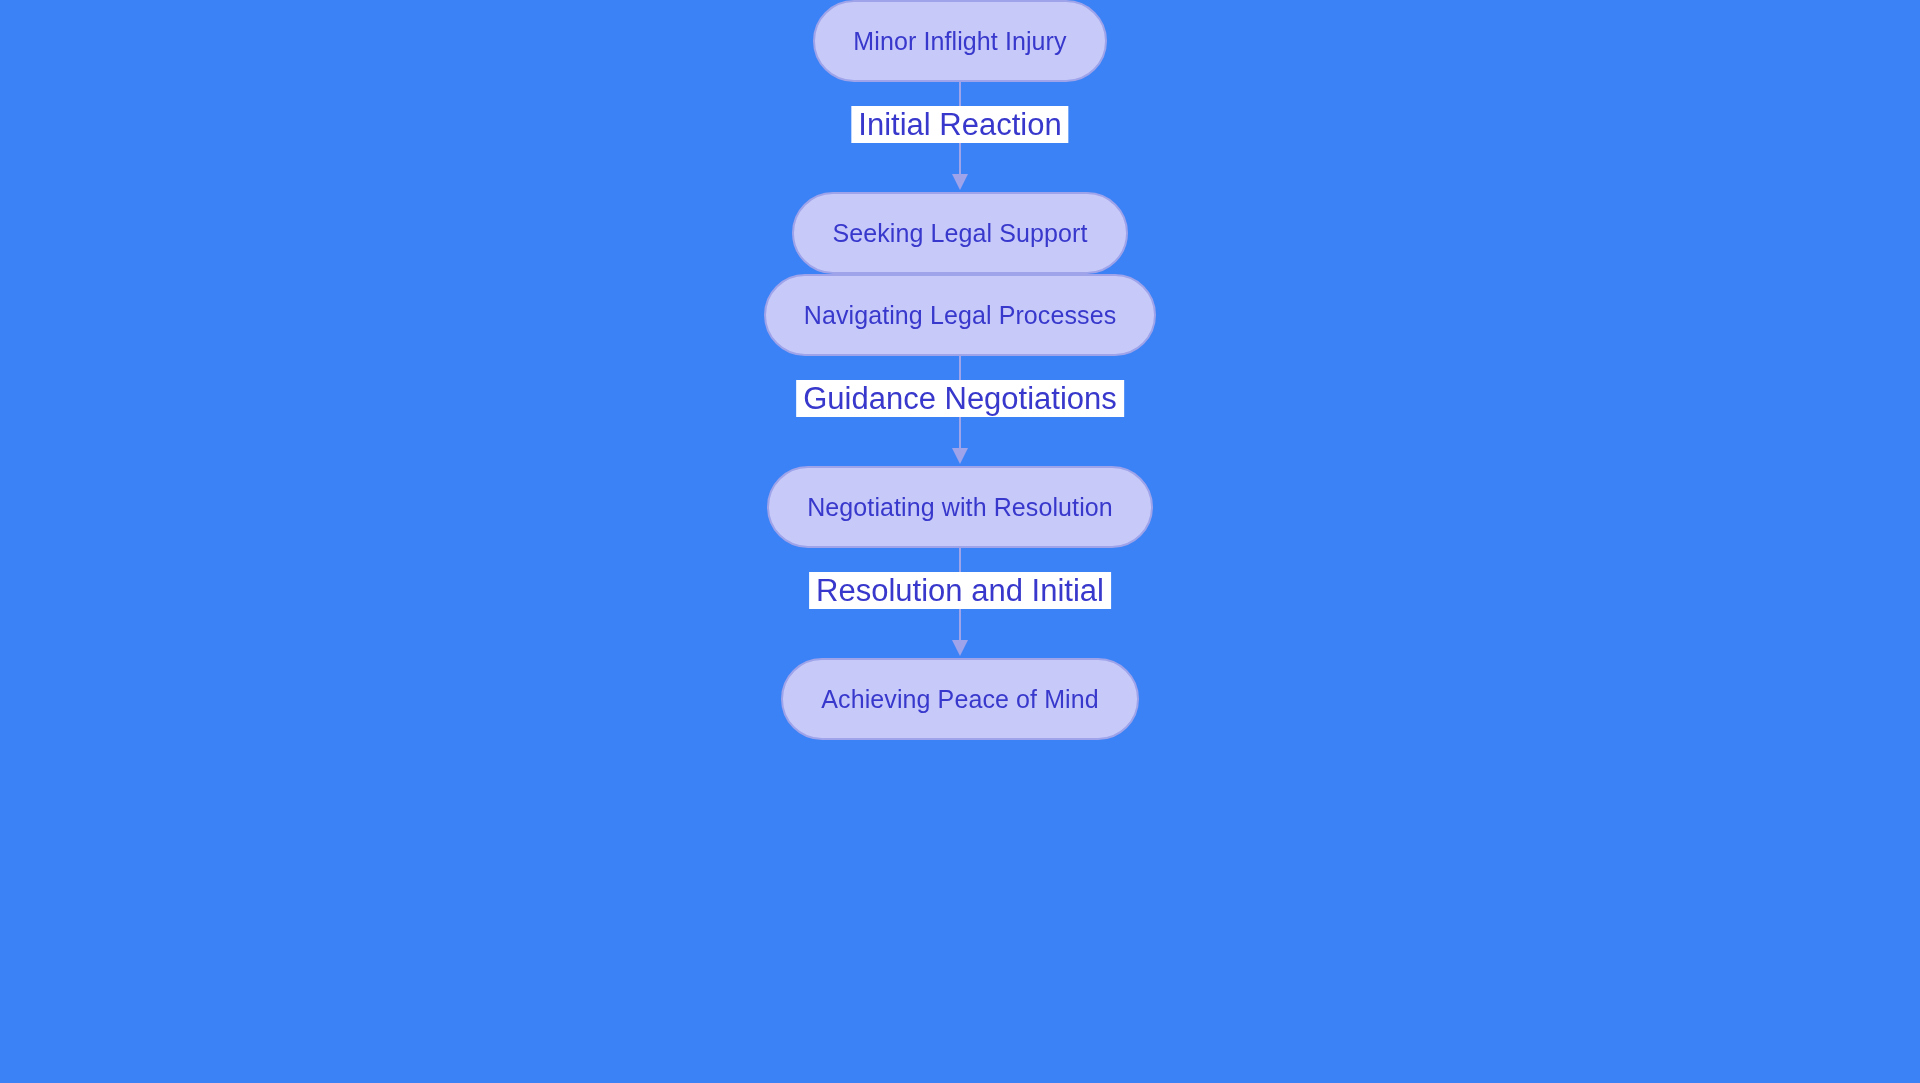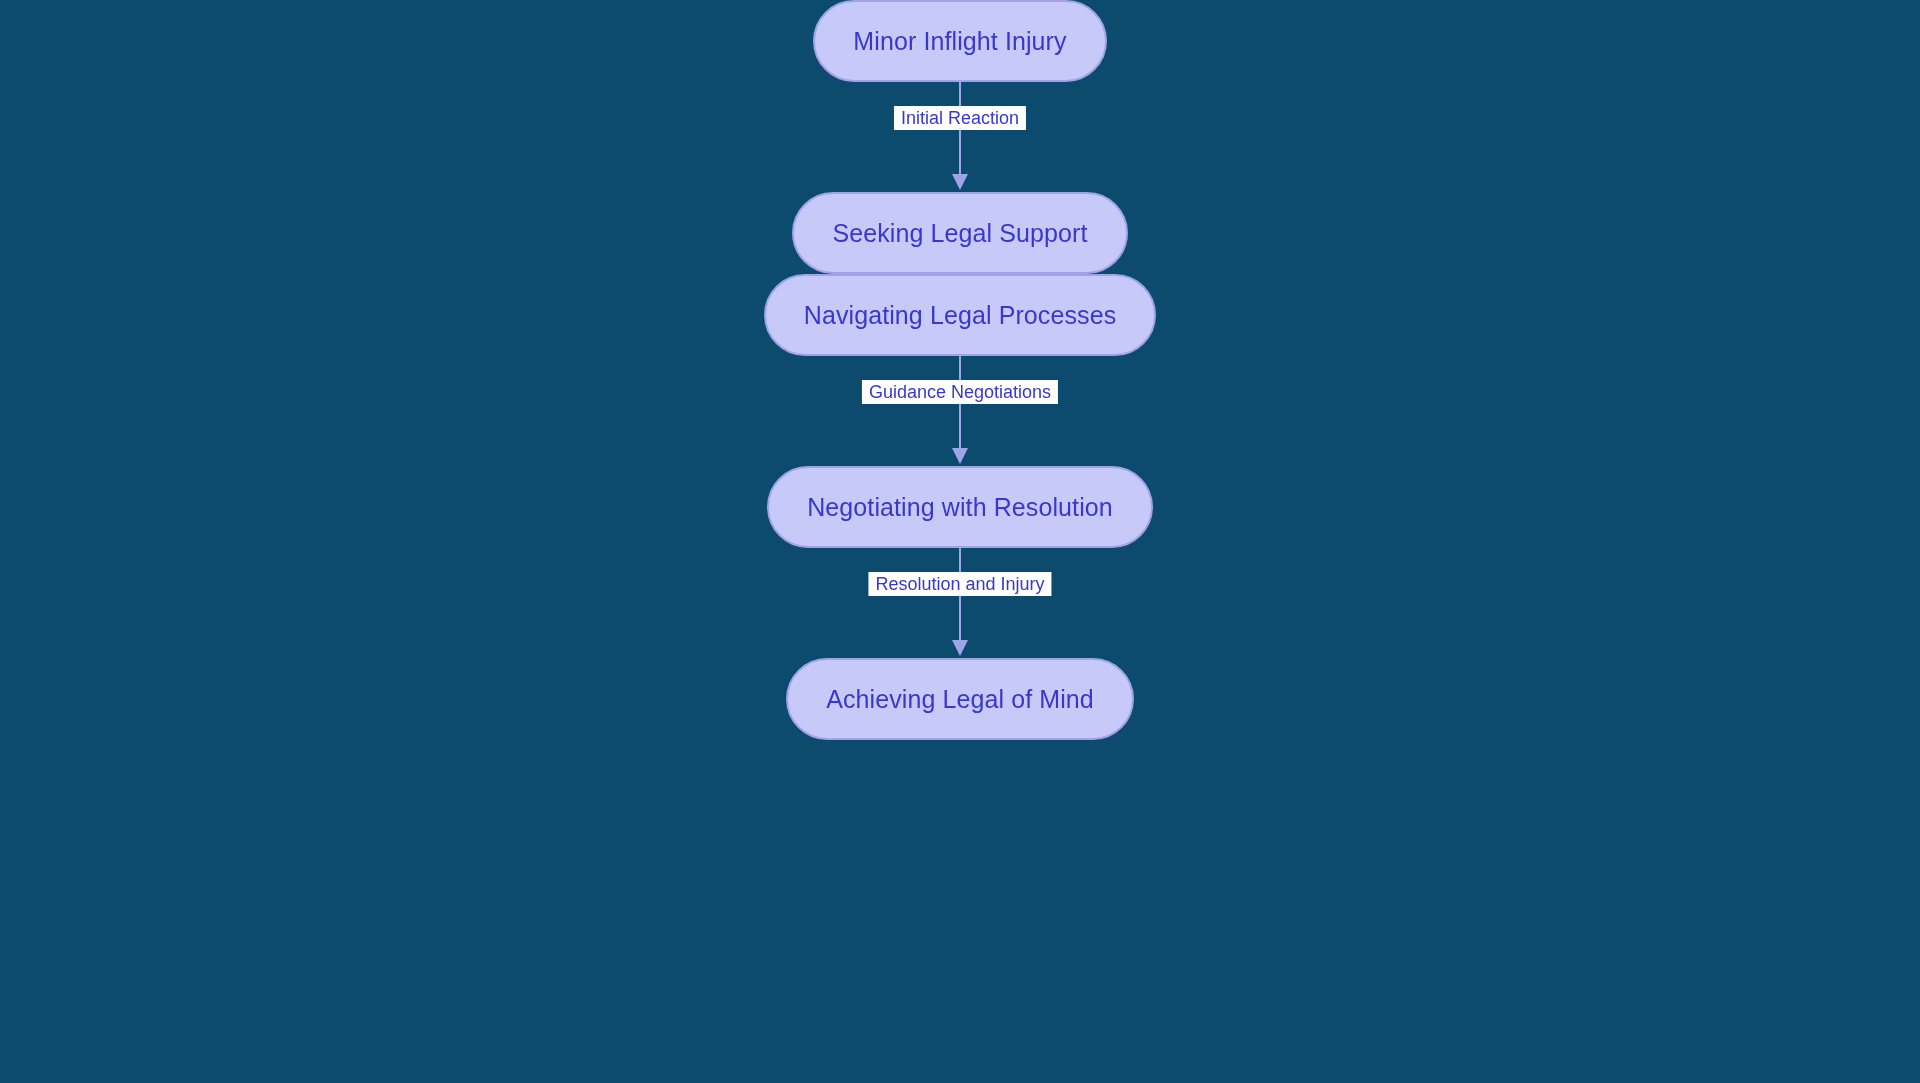--- a/index.html
+++ b/index.html
@@ -12,21 +12,21 @@
     width: 1920px;
     height: 1083px;
     overflow: hidden;
     font-family: "Liberation Sans", "DejaVu Sans", sans-serif;
   }
 
   #flow-canvas {
     position: relative;
     width: 1920px;
     height: 1083px;
-    background: #0c4a6e;
+    background: #3b82f6;
   }
 
   
   .flow-column {
     position: absolute;
     left: 0;
     top: 0;
     width: 1920px;
     height: 1083px;
     display: flex;
@@ -84,21 +84,21 @@
     border-left: 8px solid transparent;
     border-right: 8px solid transparent;
     border-top: 16px solid #9ea3ea;
   }
   .connector-label {
     position: absolute;
     left: 50%;
     top: 24px;
     transform: translateX(-50%);
     color: #3838cc;
-    font-size: 18px;
+    font-size: 31px;
     line-height: 1;
     white-space: nowrap;
     background: #ffffff;
     padding: 3px 7px;
     z-index: 3;
   }
 </style>
 </head>
 <body>
 
@@ -132,21 +132,21 @@
       <div class="connector-label">Guidance Negotiations</div>
     </div>
 
     <div class="node">
       <span class="node-label">Negotiating with Resolution</span>
     </div>
 
     <div class="connector">
       <div class="connector-line"></div>
       <div class="connector-arrow"></div>
-      <div class="connector-label">Resolution and Injury</div>
+      <div class="connector-label">Resolution and Initial</div>
     </div>
 
     <div class="node">
-      <span class="node-label">Achieving Legal of Mind</span>
+      <span class="node-label">Achieving Peace of Mind</span>
     </div>
 
   </div>
 </div>
 
 </body></html>

